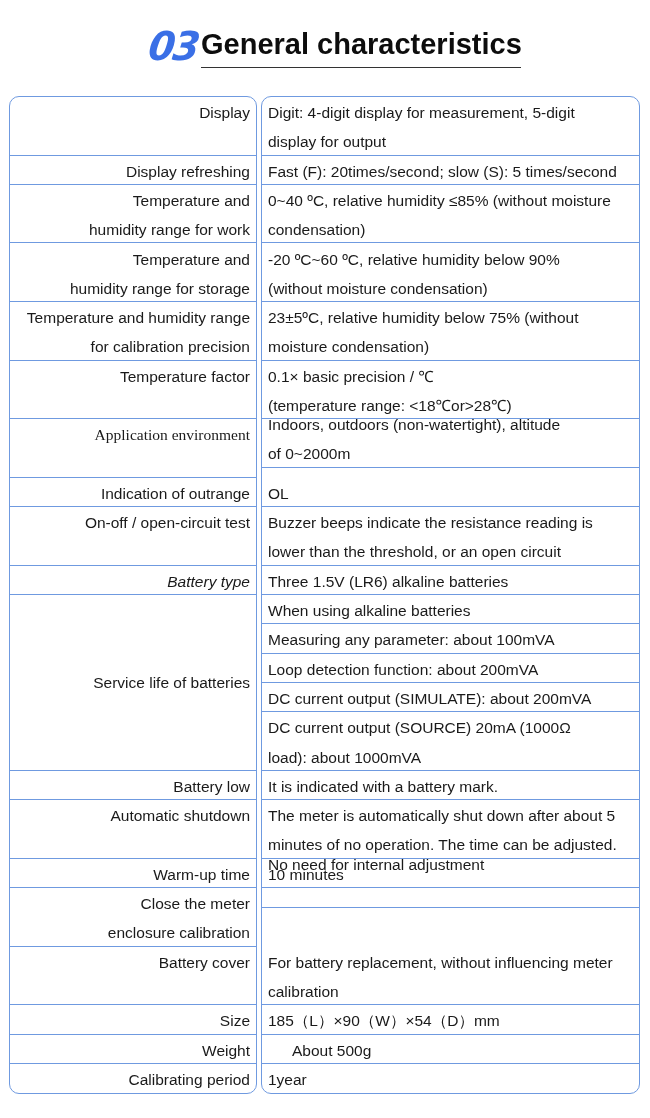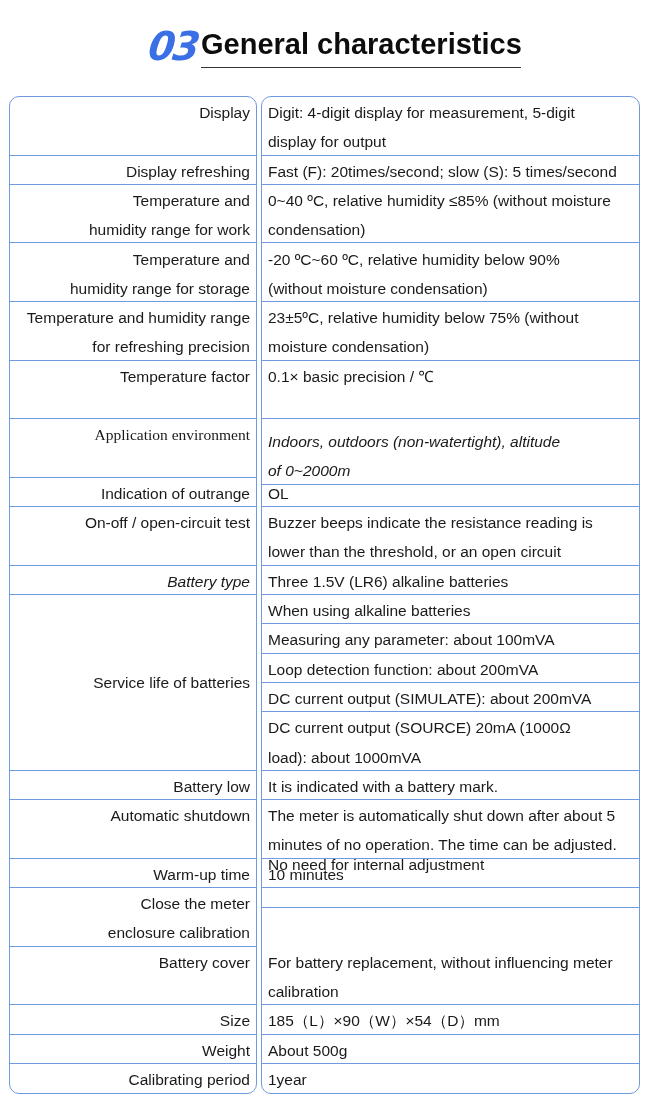--- a/index.html
+++ b/index.html
@@ -60,21 +60,21 @@
     <div class="row" style="top: 87.9px; height: 58.6px;">
       <div class="lbl" style="top: 1px;">Temperature and</div>
       <div class="lbl" style="top: 30.3px;">humidity range for work</div>
     </div>
     <div class="row" style="top: 146.5px; height: 58.6px;">
       <div class="lbl" style="top: 1px;">Temperature and</div>
       <div class="lbl" style="top: 30.3px;">humidity range for storage</div>
     </div>
     <div class="row" style="top: 205.1px; height: 58.6px;">
       <div class="lbl" style="top: 1px;">Temperature and humidity range</div>
-      <div class="lbl" style="top: 30.3px;">for refreshing precision</div>
+      <div class="lbl" style="top: 30.3px;">for calibration precision</div>
     </div>
     <div class="row" style="top: 263.7px; height: 58.6px;">
       <div class="lbl" style="top: 1px;">Temperature factor</div>
     </div>
     <div class="row" style="top: 322.3px; height: 58.6px; font-family: Liberation Serif, serif;">
       <div class="lbl" style="top: 1px;">Application environment</div>
     </div>
     <div class="row" style="top: 380.9px; height: 29.3px;">
       <div class="lbl" style="top: 1px;">Indication of outrange</div>
     </div>
@@ -128,22 +128,23 @@
     <div class="row" style="top: 146.5px; height: 58.6px;">
       <div class="val" style="top: 1px;">-20 ºC~60 ºC, relative humidity below 90%</div>
       <div class="val" style="top: 30.3px;">(without moisture condensation)</div>
     </div>
     <div class="row" style="top: 205.1px; height: 58.6px;">
       <div class="val" style="top: 1px;">23±5ºC, relative humidity below 75% (without</div>
       <div class="val" style="top: 30.3px;">moisture condensation)</div>
     </div>
     <div class="row" style="top: 263.7px; height: 58.6px;">
       <div class="val" style="top: 1px;">0.1× basic precision / ℃</div>
+      <div class="val" style="top: 30.3px;">(temperature range: &lt;18℃or&gt;28℃)</div>
     </div>
-    <div class="row" style="top: 329px; height: 58.6px; font-style: italic;">
+    <div class="row" style="top: 312px; height: 58.6px;">
       <div class="val" style="top: 1px;">Indoors, outdoors (non-watertight), altitude</div>
       <div class="val" style="top: 30.3px;">of 0~2000m</div>
     </div>
     <div class="row" style="top: 380.9px; height: 29.3px;">
       <div class="val" style="top: 1px;">OL</div>
     </div>
     <div class="row" style="top: 410.2px; height: 58.6px;">
       <div class="val" style="top: 1px;">Buzzer beeps indicate the resistance reading is</div>
       <div class="val" style="top: 30.3px;">lower than the threshold, or an open circuit</div>
     </div>
@@ -180,18 +181,18 @@
       <div class="val" style="top: 1px;">No need for internal adjustment</div>
     </div>
     <div class="row" style="top: 849.7px; height: 58.6px;">
       <div class="val" style="top: 1px;">For battery replacement, without influencing meter</div>
       <div class="val" style="top: 30.3px;">calibration</div>
     </div>
     <div class="row" style="top: 908.3px; height: 29.3px;">
       <div class="val" style="top: 1px;">185（L）×90（W）×54（D）mm</div>
     </div>
     <div class="row" style="top: 937.6px; height: 29.3px;">
-      <div class="val" style="top: 1px;">About 500g</div>
+      <div class="val" style="top: 1px; margin-left: 24px;">About 500g</div>
     </div>
     <div class="row last" style="top: 966.9px; height: 29.3px;">
       <div class="val" style="top: 1px;">1year</div>
     </div>
   </div>
 
 </body></html>

